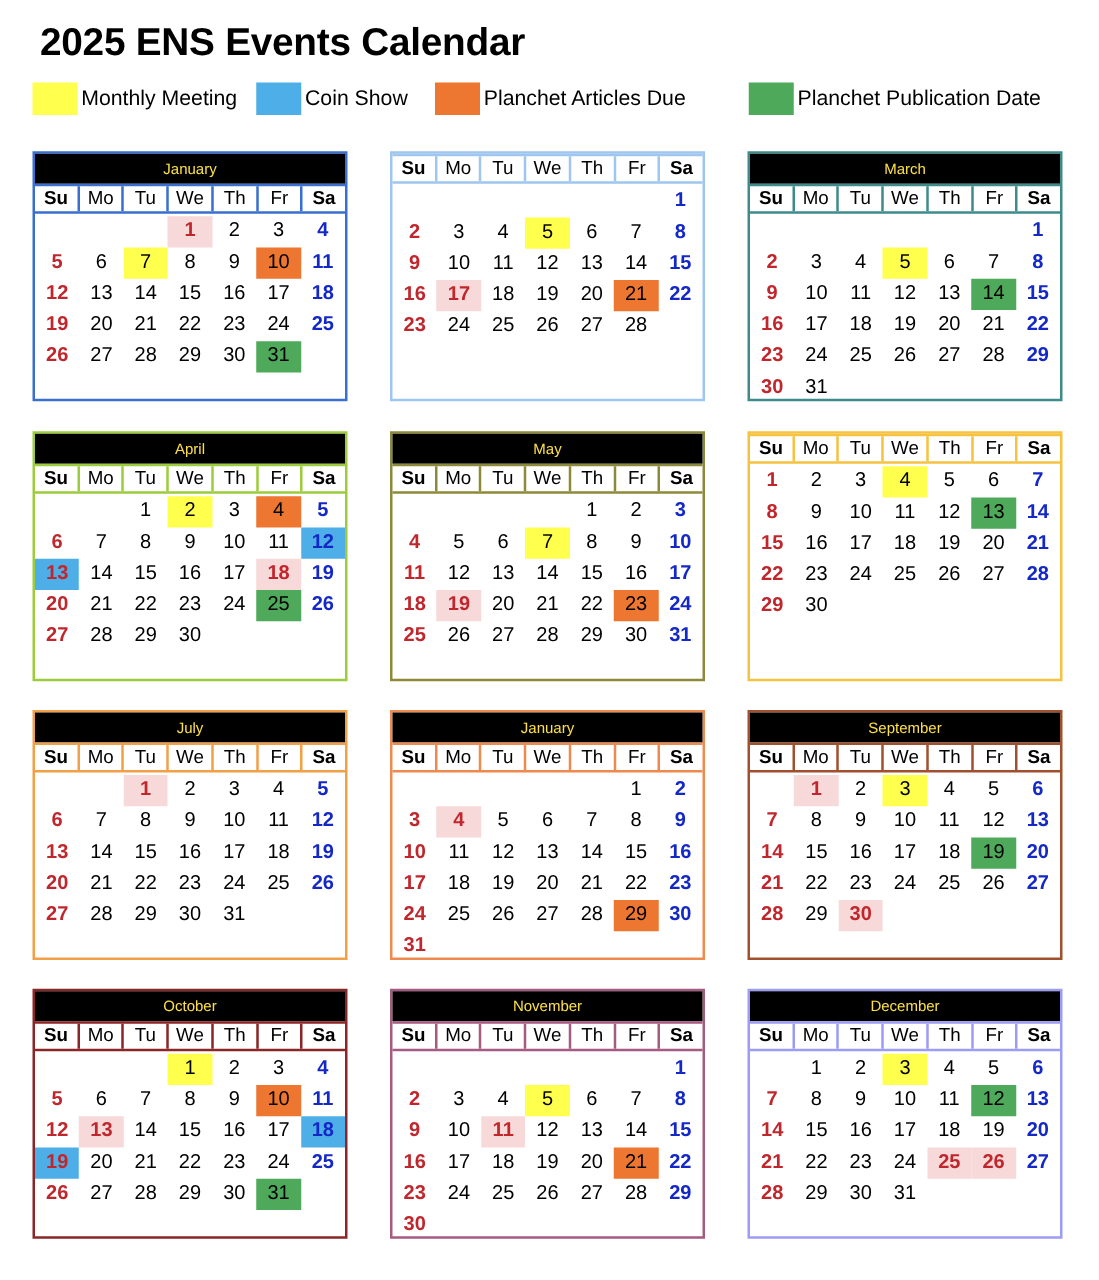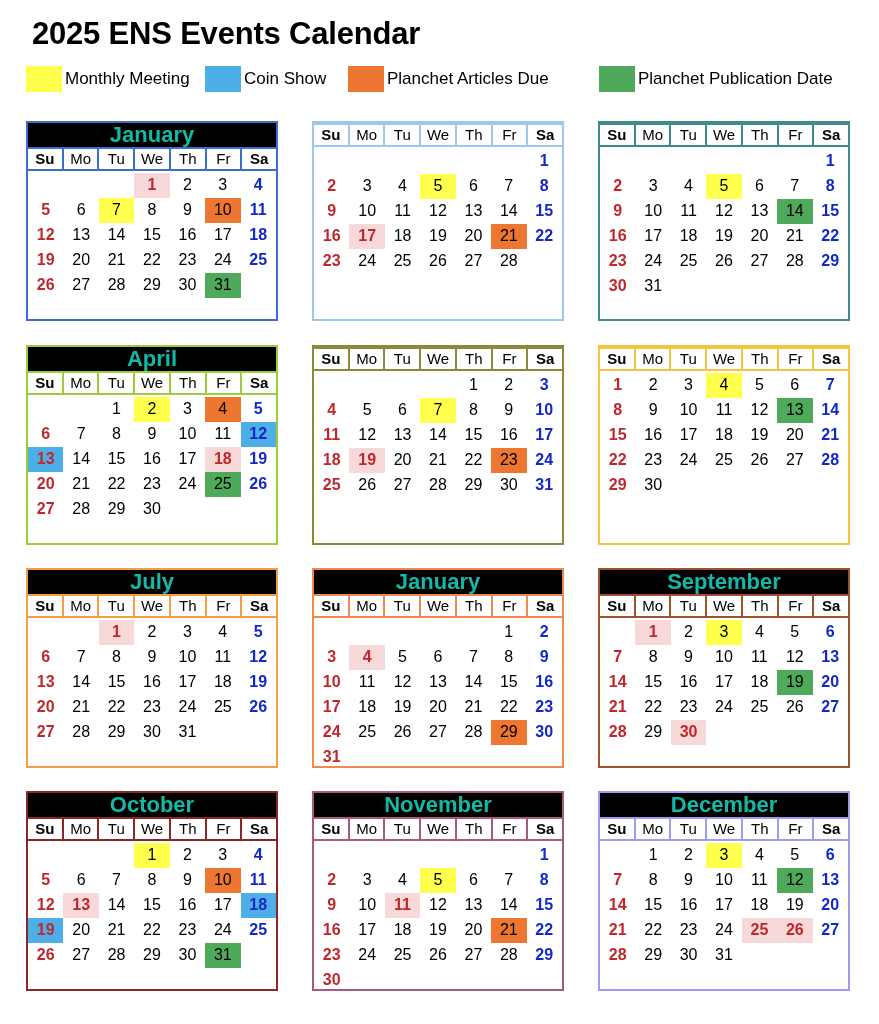--- a/index.html
+++ b/index.html
@@ -11,22 +11,22 @@
   }
   .legend { position: absolute; top: 66px; left: 0; width: 844px; height: 26px; }
   .legend-item { position: absolute; top: 0; height: 26px; display: flex; align-items: center; }
   .legend-swatch { width: 36px; height: 26px; margin-right: 3px; }
   .legend-label { font-size: 17px; }
   .month {
     position: absolute; width: 252px; height: 200px;
     border: 2px solid #3a6fd0; background: #fff;
   }
   .month-header {
-    height: 24px; background: #000; color: #14b8a6;
-    text-align: center; font-weight: bold; font-size: 22px; line-height: 24px;
+    height: 24px; background: #000; color: #fde047;
+    text-align: center; font-weight: normal; font-size: 12px; line-height: 24px;
   }
   .dow-row { display: flex; height: 24px; border-top: 2px solid; border-bottom: 2px solid; }
   .dow {
     flex: 1; text-align: center; font-size: 15px; line-height: 20px;
     border-left: 2px solid;
   }
   .dow:first-child { border-left: none; }
   .dow.su, .dow.sa { font-weight: bold; }
   .weeks { padding-top: 2px; }
   .week { display: flex; height: 25px; }
@@ -195,20 +195,21 @@
           <div class="day"></div>
           <div class="day"></div>
           <div class="day"></div>
           <div class="day"></div>
           <div class="day"></div>
           <div class="day"></div>
         </div>
       </div>
     </div>
     <div class="month" style="left: 598px; top: 121px; border-color: rgb(63, 138, 138);">
+      <div class="month-header">March</div>
       <div class="dow-row" style="border-color: rgb(63, 138, 138);">
         <div class="dow su" style="border-color: rgb(63, 138, 138);">Su</div>
         <div class="dow" style="border-color: rgb(63, 138, 138);">Mo</div>
         <div class="dow" style="border-color: rgb(63, 138, 138);">Tu</div>
         <div class="dow" style="border-color: rgb(63, 138, 138);">We</div>
         <div class="dow" style="border-color: rgb(63, 138, 138);">Th</div>
         <div class="dow" style="border-color: rgb(63, 138, 138);">Fr</div>
         <div class="dow sa" style="border-color: rgb(63, 138, 138);">Sa</div>
       </div>
       <div class="weeks">
@@ -330,20 +331,21 @@
           <div class="day"></div>
           <div class="day"></div>
           <div class="day"></div>
           <div class="day"></div>
           <div class="day"></div>
           <div class="day"></div>
         </div>
       </div>
     </div>
     <div class="month" style="left: 312px; top: 345px; border-color: rgb(140, 138, 58);">
+      <div class="month-header">May</div>
       <div class="dow-row" style="border-color: rgb(140, 138, 58);">
         <div class="dow su" style="border-color: rgb(140, 138, 58);">Su</div>
         <div class="dow" style="border-color: rgb(140, 138, 58);">Mo</div>
         <div class="dow" style="border-color: rgb(140, 138, 58);">Tu</div>
         <div class="dow" style="border-color: rgb(140, 138, 58);">We</div>
         <div class="dow" style="border-color: rgb(140, 138, 58);">Th</div>
         <div class="dow" style="border-color: rgb(140, 138, 58);">Fr</div>
         <div class="dow sa" style="border-color: rgb(140, 138, 58);">Sa</div>
       </div>
       <div class="weeks">

